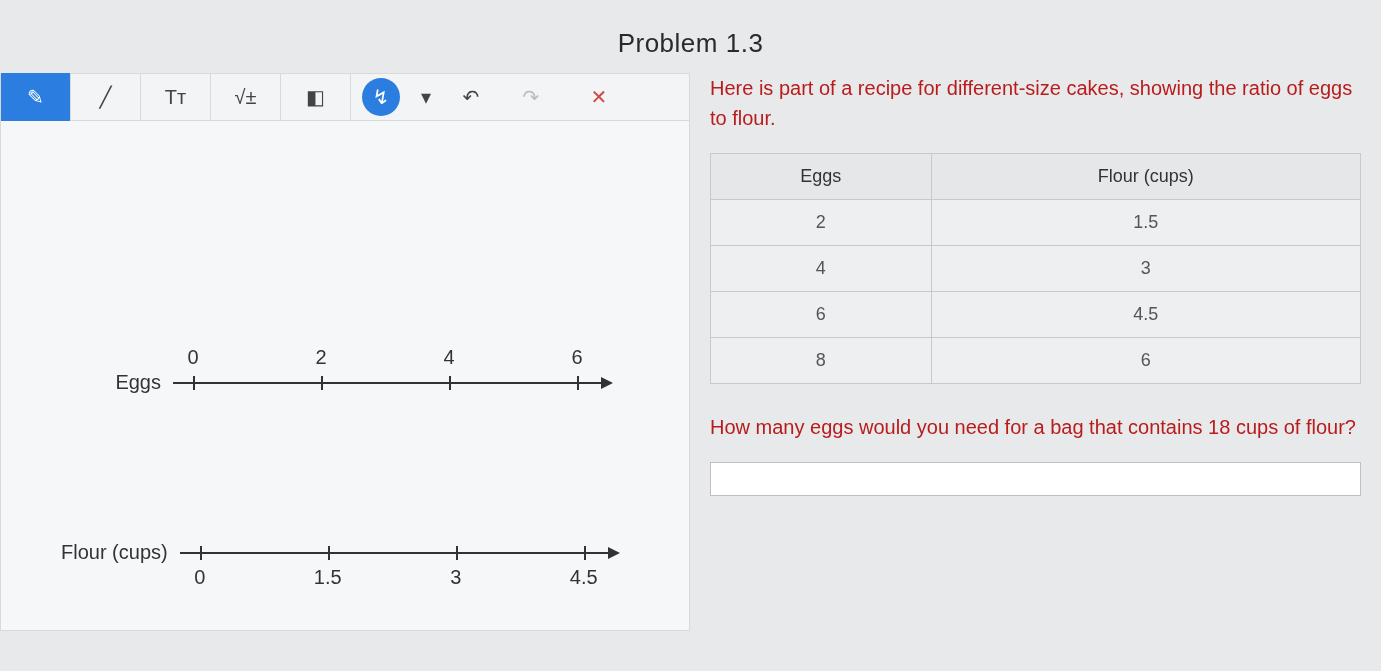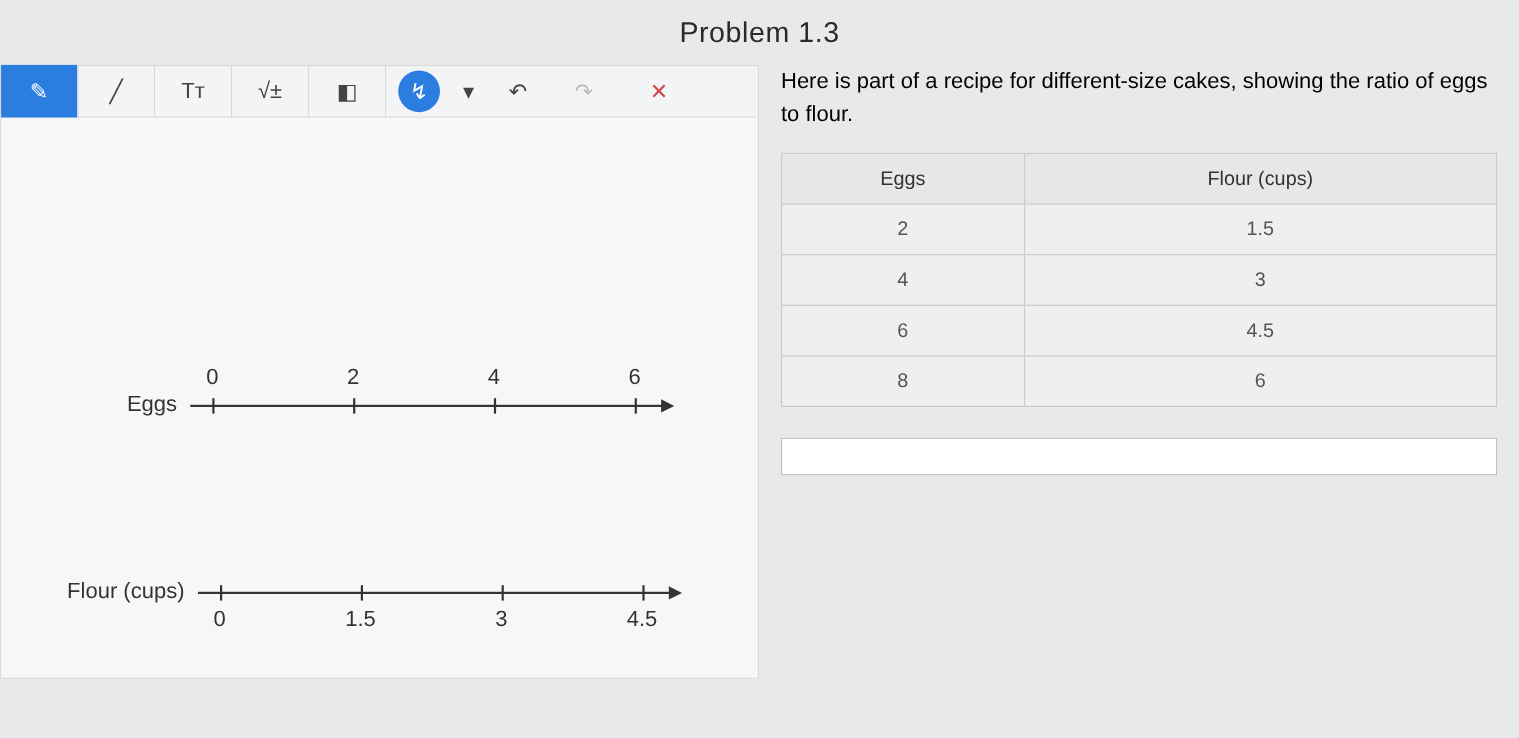--- a/index.html
+++ b/index.html
@@ -9,21 +9,21 @@
     width: 1381px;
     height: 671px;
     overflow: hidden;
     color: #333;
   }
   .page-title {
     text-align: center;
     font-size: 26px;
     font-weight: 400;
     color: #2a2a2a;
-    padding: 14px 0 14px 0;
+    padding: 28px 0 14px 0;
     letter-spacing: 0.5px;
   }
   .main-wrap {
     display: flex;
     width: 100%;
   }
   .left-pane {
     width: 690px;
     flex-shrink: 0;
   }
@@ -115,21 +115,21 @@
     position: absolute;
     font-size: 20px;
     color: #333;
     transform: translateX(-50%);
   }
   .nl-ticklabel.above { top: -36px; }
   .nl-ticklabel.below { top: 14px; }
   
   .body-text {
     font-size: 20px;
-    color: #000000;
+    color: #b91c1c;
     line-height: 1.5;
     margin-bottom: 20px;
   }
   
   .data-table {
     width: 100%;
     border-collapse: collapse;
     background: #eeeff0;
     margin-bottom: 28px;
   }
@@ -250,16 +250,17 @@
           <td>6</td>
           <td>4.5</td>
         </tr>
         <tr>
           <td>8</td>
           <td>6</td>
         </tr>
       </tbody>
     </table>
 
+    <p class="body-text">How many eggs would you need for a bag that contains 18 cups of flour?</p>
 
     <input class="answer-input" type="text" style="">
   </div>
 </div>
 
 </body></html>

